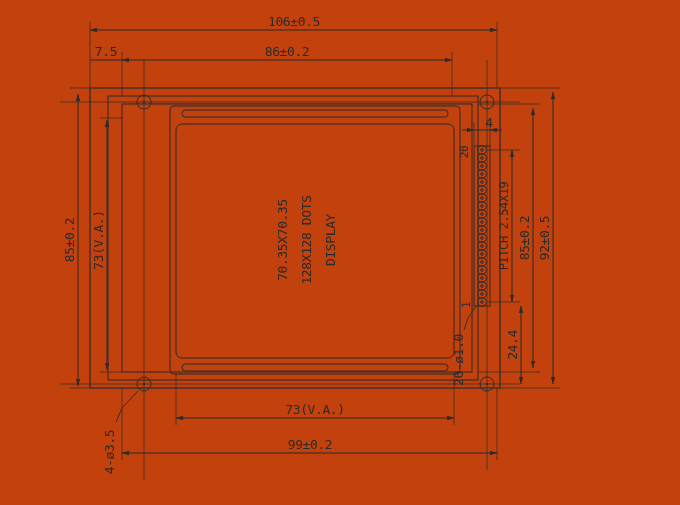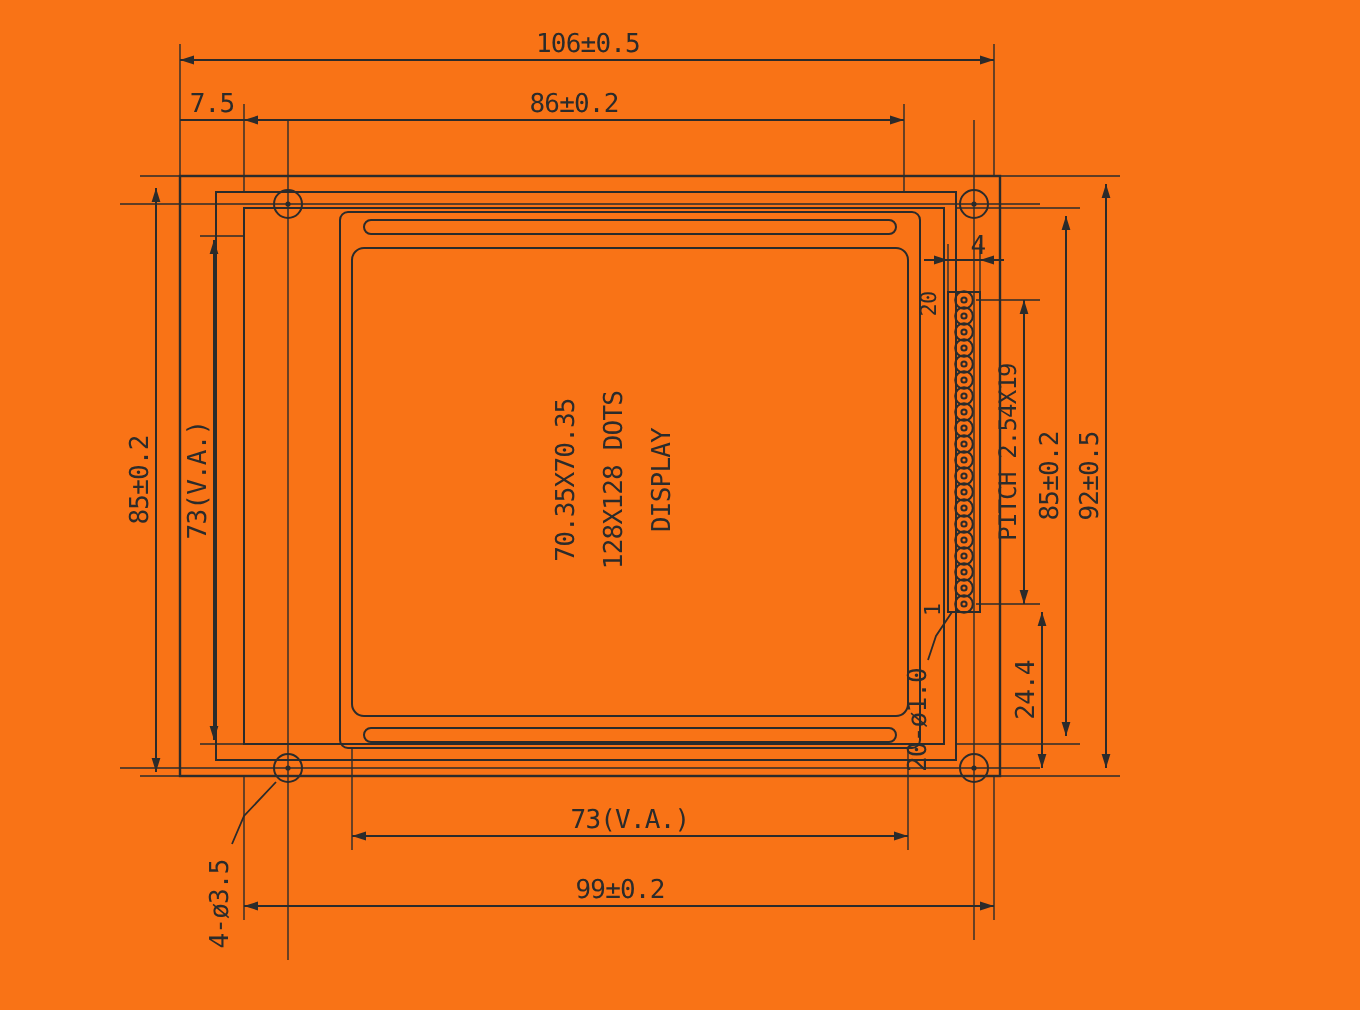--- a/index.html
+++ b/index.html
@@ -1,18 +1,18 @@
 <!DOCTYPE html>
 <html><head>
 <meta charset="utf-8">
 <style>
   html,body{margin:0;padding:0;background:#ffffff;}
   body{width:680px;height:505px;overflow:hidden;
        font-family:"DejaVu Sans Mono","Liberation Mono",monospace;}
-  #stage{position:relative;width:680px;height:505px;background:#f97316;}
+  #stage{position:relative;width:680px;height:505px;background:#c2410c;}
   svg{position:absolute;left:0;top:0;}
   .t{font-family:"DejaVu Sans Mono","Liberation Mono",monospace;
      font-size:13px;fill:#2b2b2b;letter-spacing:-0.4px;}
   .t.s{font-size:12px;}
   .t.xs{font-size:11px;}
 </style>
 </head>
 <body>
 
 <div id="stage">

